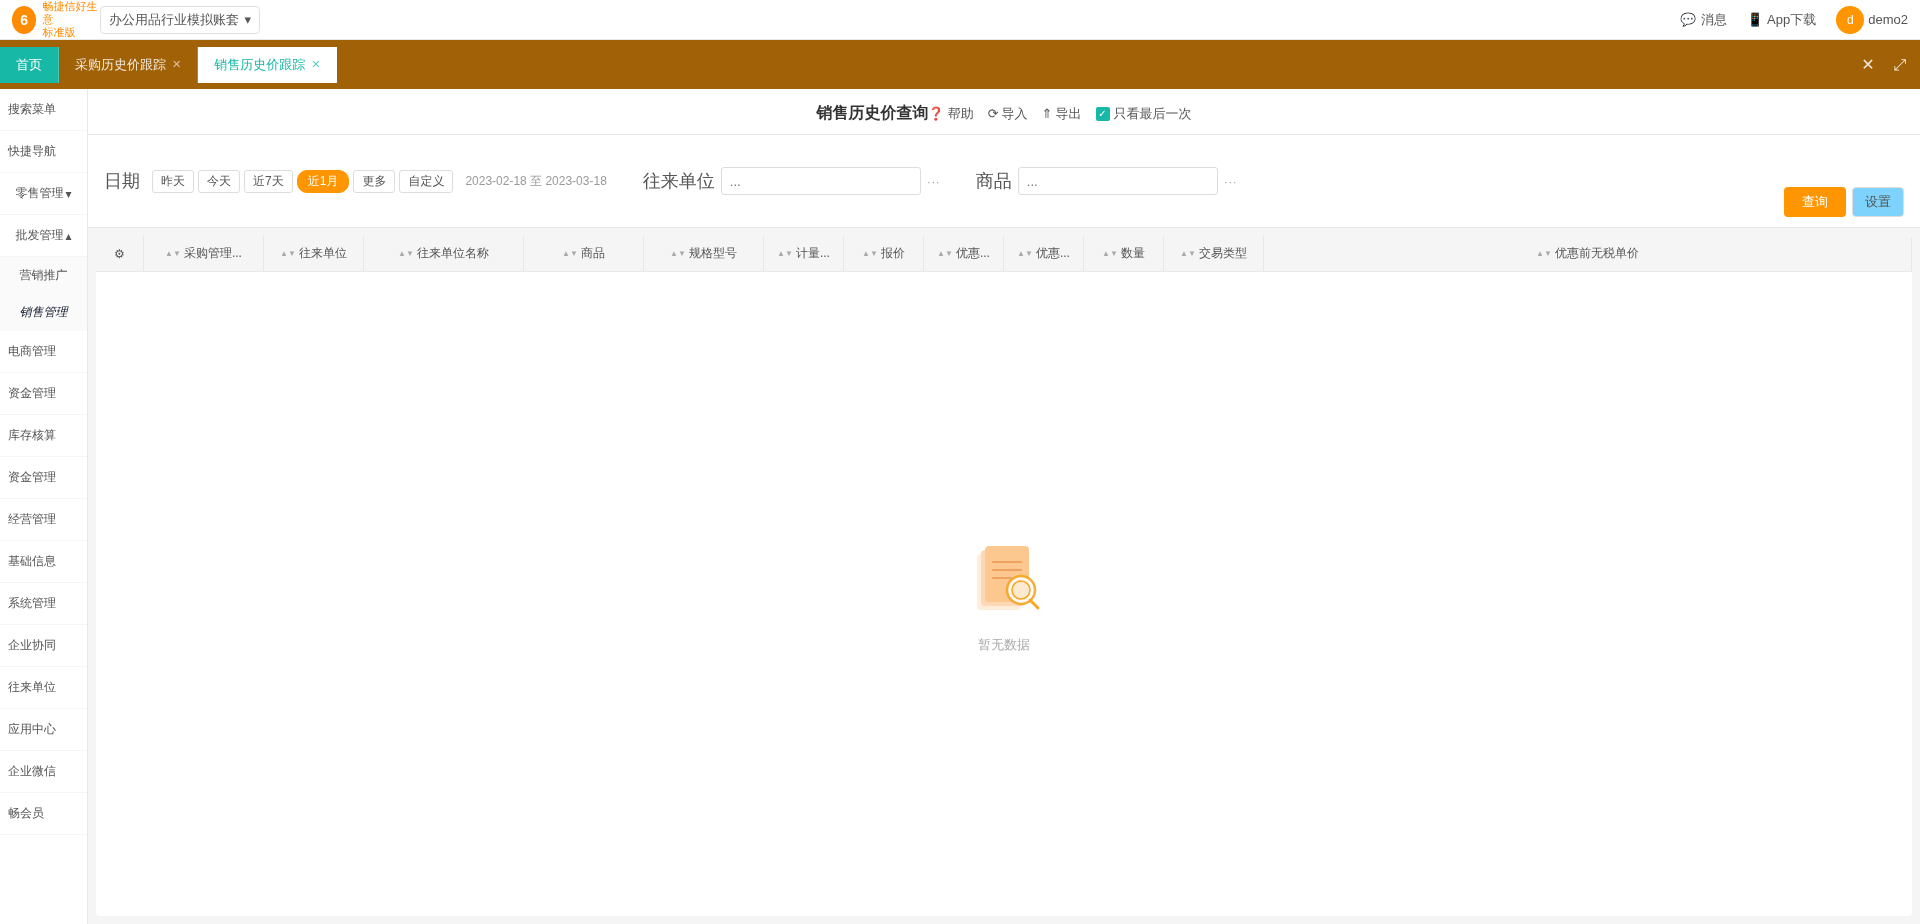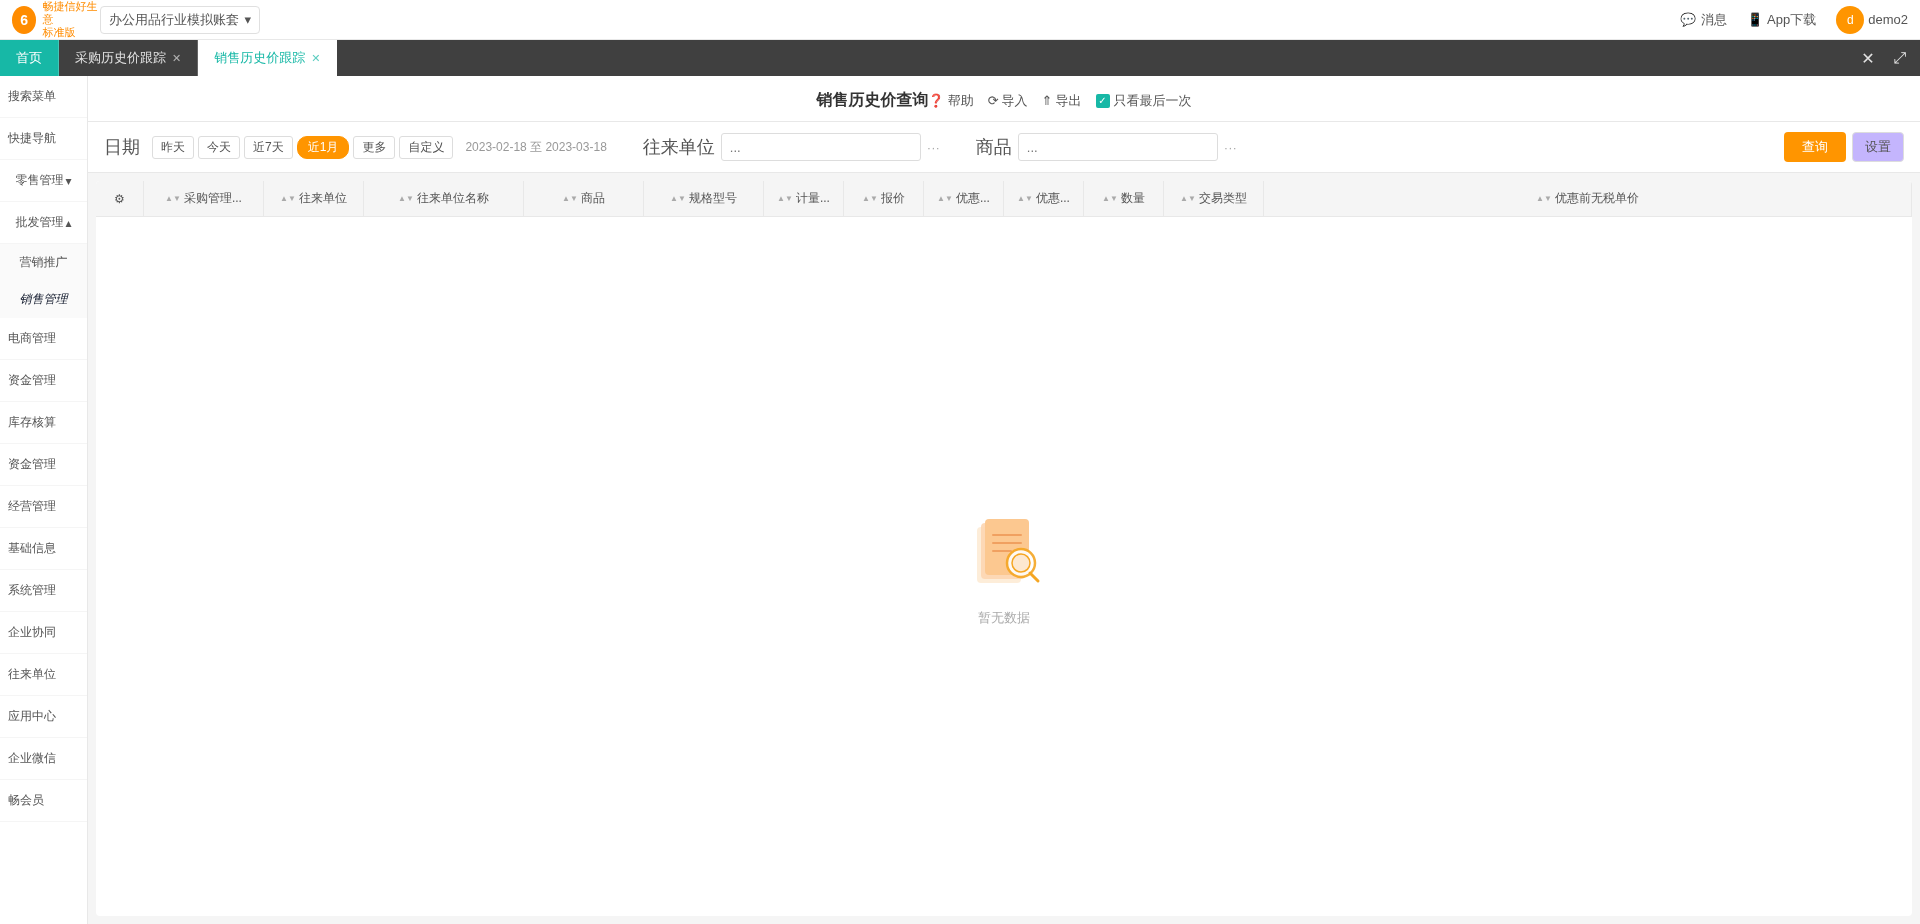--- a/index.html
+++ b/index.html
@@ -54,22 +54,22 @@
     .avatar {
       width: 28px; height: 28px;
       background: #ff9500;
       border-radius: 50%;
       display: flex; align-items: center; justify-content: center;
       color: #fff; font-size: 12px;
     }
 
     
     .tab-bar {
-      height: 36px;
-      background: #404040;
+      height: 49px;
+      background: #a16207;
       display: flex;
       align-items: center;
       padding: 0 0;
     }
     .tab {
       height: 36px;
       display: flex;
       align-items: center;
       padding: 0 16px;
       font-size: 13px;
@@ -235,32 +235,33 @@
       color: #ccc;
     }
     .filter-dots {
       color: #aaa;
       font-size: 13px;
     }
     .filter-actions {
       display: flex;
       gap: 6px;
       margin-left: auto;
+      margin-top: 42px;
     }
     .btn-query {
       background: #ff9500;
       color: #fff;
       border: none;
       border-radius: 4px;
       padding: 5px 18px;
       font-size: 13px;
       cursor: pointer;
     }
     .btn-settings {
-      background: #c4b5fd;
+      background: #7dd3fc;
       color: #555;
       border: 1px solid #ddd;
       border-radius: 4px;
       padding: 5px 12px;
       font-size: 13px;
       cursor: pointer;
     }
     .checkbox-label {
       display: flex;
       align-items: center;

